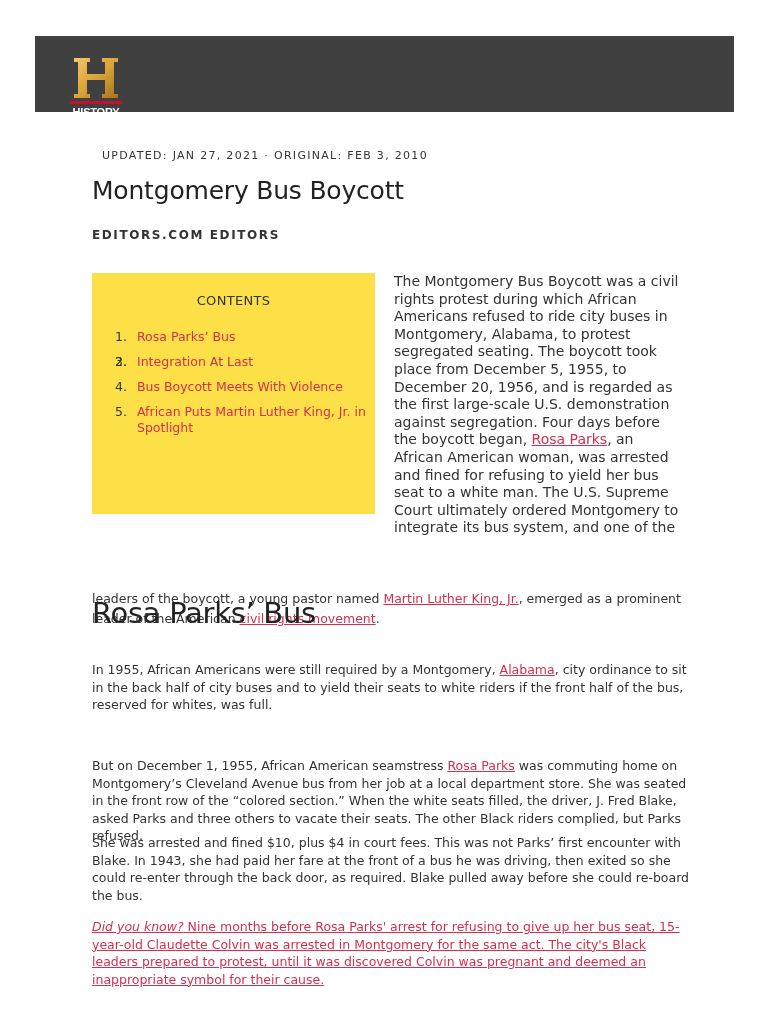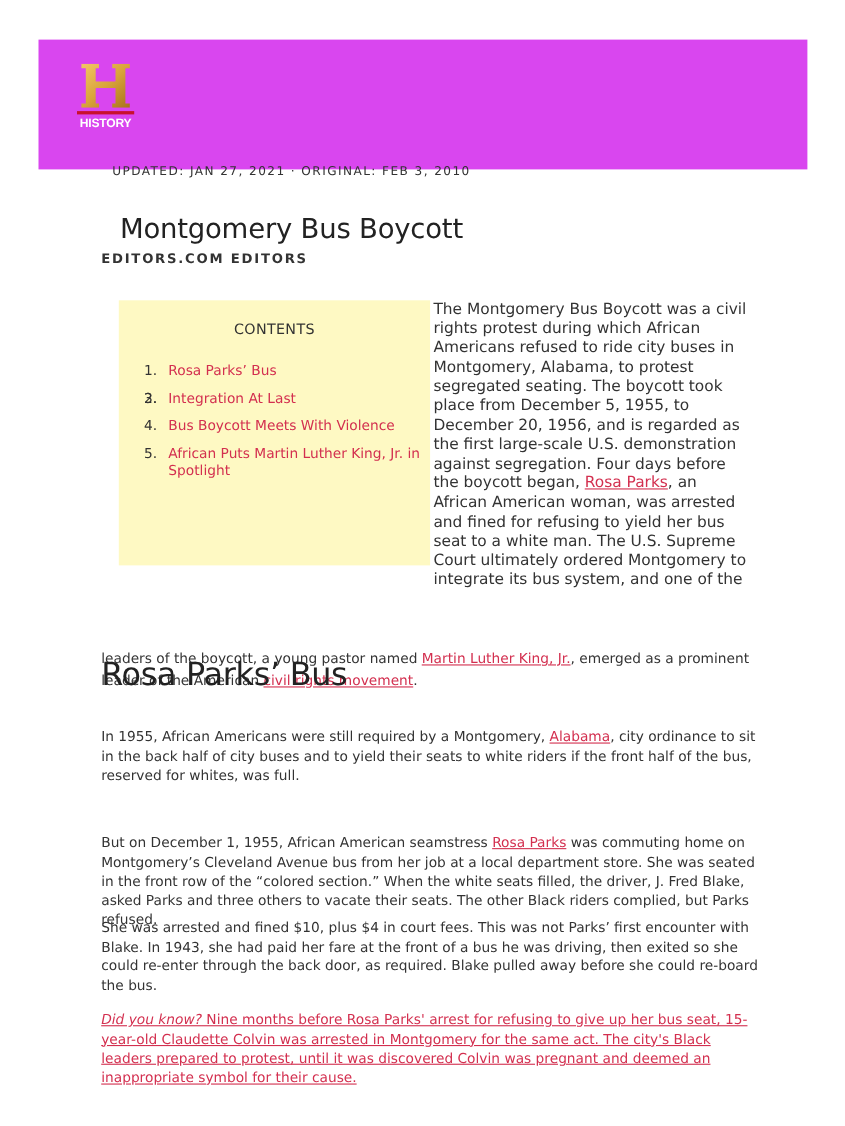--- a/index.html
+++ b/index.html
@@ -1,27 +1,27 @@
 <!DOCTYPE html>
 <html><head>
 <meta charset="utf-8">
 <style>
   html, body { margin:0; padding:0; background:#ffffff; }
   body { width:768px; height:1024px; position:relative; overflow:hidden;
          font-family:"DejaVu Sans", sans-serif; color:#333333; }
-  .header { position:absolute; left:35px; top:36px; width:699px; height:118px; background:#d946ef; }
+  .header { position:absolute; left:35px; top:36px; width:699px; height:76px; background:#404040; }
   .logo { position:absolute; left:31px; top:22px; width:60px; height:64px; }
   .logo .h-letter { position:absolute; left:6px; top:0; width:48px; height:40px; }
   .logo .redbar { position:absolute; left:4px; top:43px; width:52px; height:3px; background:#c8102e; }
   .logo .wordmark { position:absolute; left:0; top:48px; width:60px; text-align:center;
        color:#ffffff; font-family:"Liberation Sans", sans-serif; font-weight:bold; font-size:11px; letter-spacing:-0.2px; }
   .meta { position:absolute; left:102px; top:149px; font-size:11px; letter-spacing:1.3px; color:#333; }
-  .title { position:absolute; left:92px; top:176px; font-size:25px; font-weight:normal; color:#222; margin:17px; letter-spacing:-0.2px; }
+  .title { position:absolute; left:92px; top:176px; font-size:25px; font-weight:normal; color:#222; margin:0; letter-spacing:-0.2px; }
   .byline { position:absolute; left:92px; top:228px; font-size:12px; font-weight:bold; letter-spacing:1.6px; color:#333; }
-  .toc { position:absolute; left:108px; top:273px; width:283px; height:241px; background:#fef9c3; }
+  .toc { position:absolute; left:92px; top:273px; width:283px; height:241px; background:#fde047; }
   .toc-title { position:absolute; left:0; top:20px; width:283px; text-align:center; font-size:13px; color:#333; letter-spacing:0.3px; }
   .toc ol { position:absolute; left:0; top:56px; margin:0; padding:0; list-style:none; width:283px; }
   .toc li { position:relative; padding-left:45px; font-size:12.5px; line-height:16px; margin-bottom:9px; }
   .toc li .num { position:absolute; left:23px; top:0; color:#333; }
   .toc li a { color:#d32f4f; text-decoration:none; }
   .intro-right { position:absolute; left:394px; top:273px; width:290px; font-size:14px; line-height:17.6px; color:#333; }
   .intro-full { position:absolute; left:92px; top:541px; width:600px; font-size:12.5px; line-height:20px; color:#333;margin-top:48px; }
   a.inline { color:#d32f4f; text-decoration:underline; }
   .h2 { position:absolute; left:92px; top:596px; margin:0; font-size:29px; font-weight:normal; color:#222; letter-spacing:-0.3px; }
   .p { position:absolute; left:92px; width:600px; font-size:12.5px; line-height:17.6px; color:#333; margin:0; }

